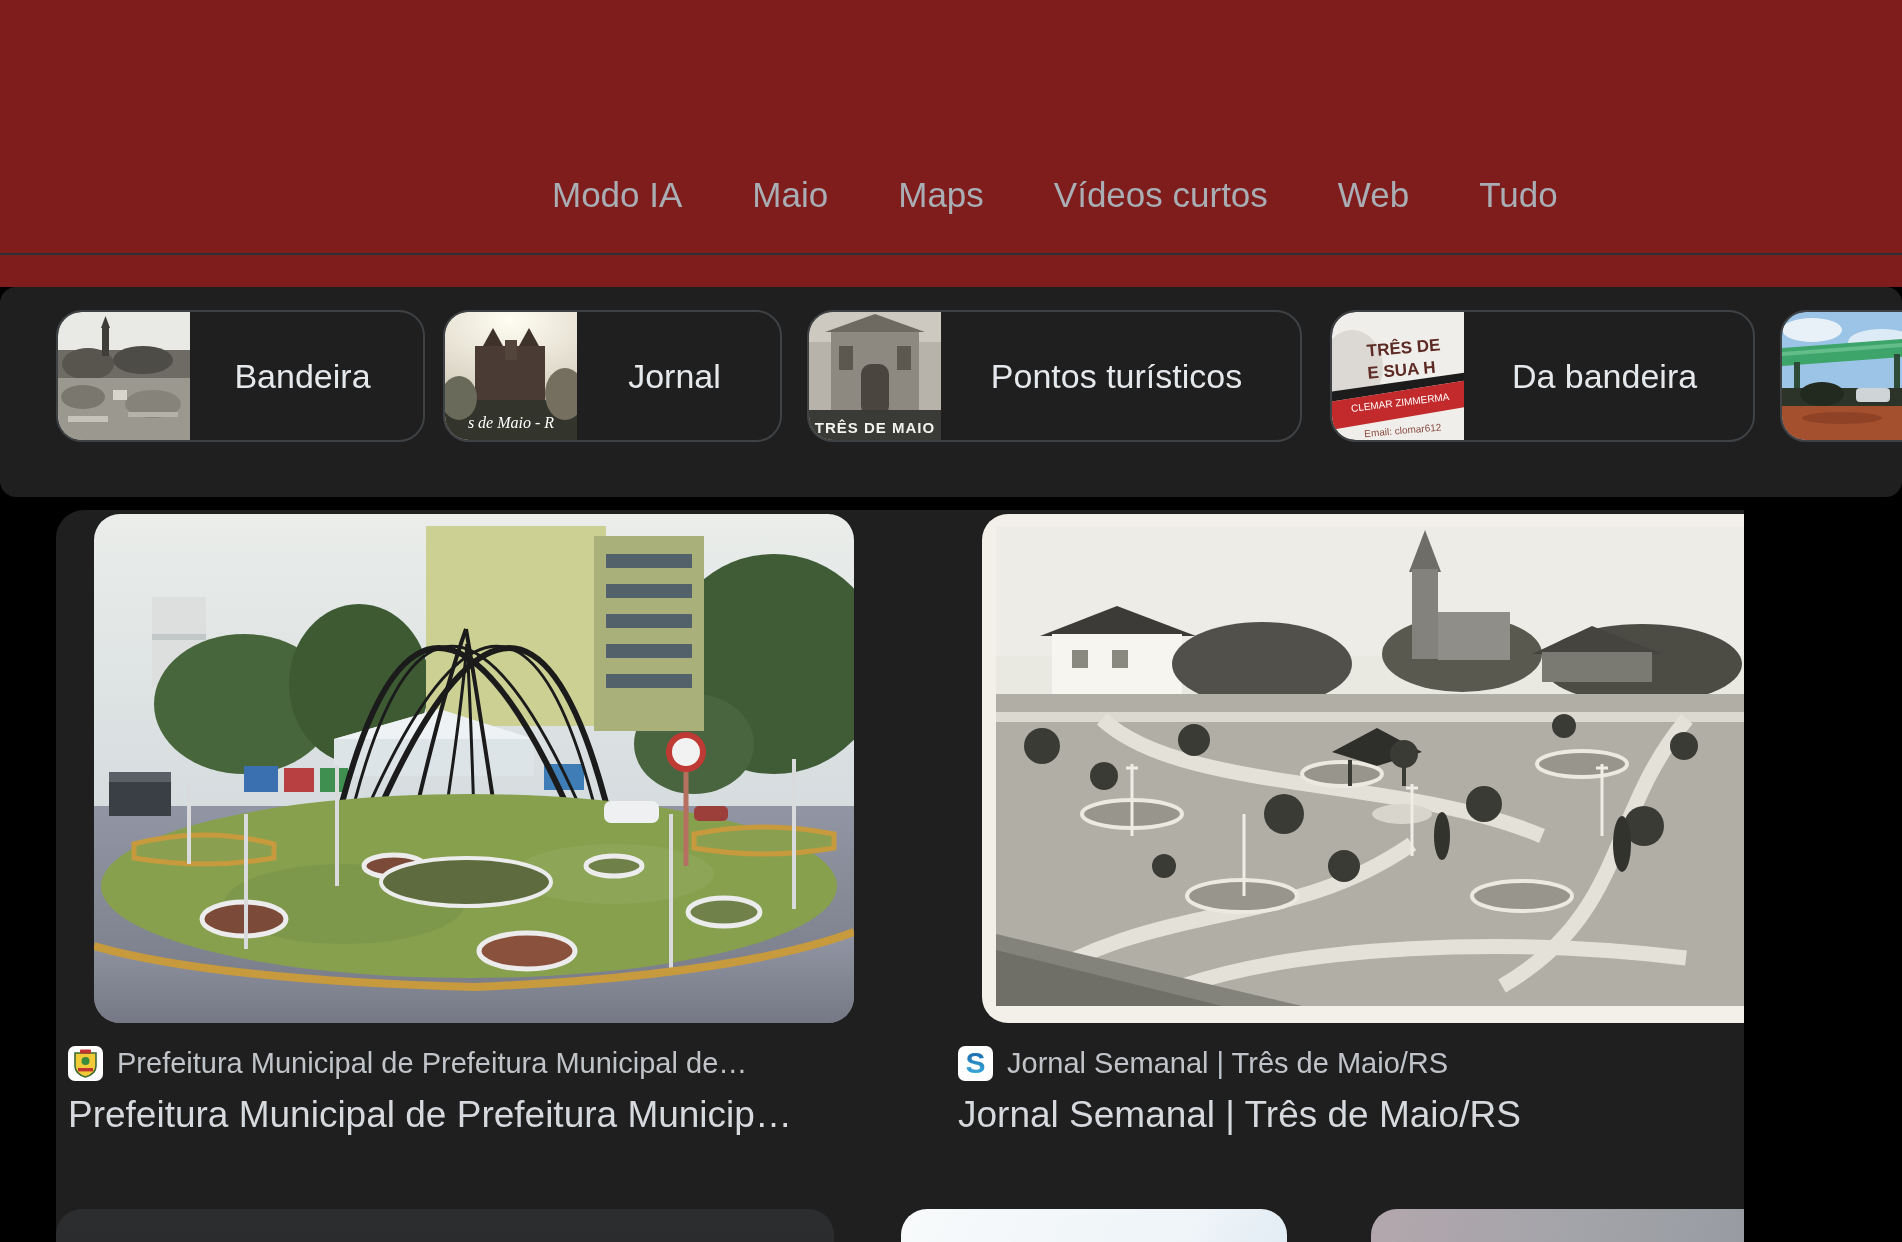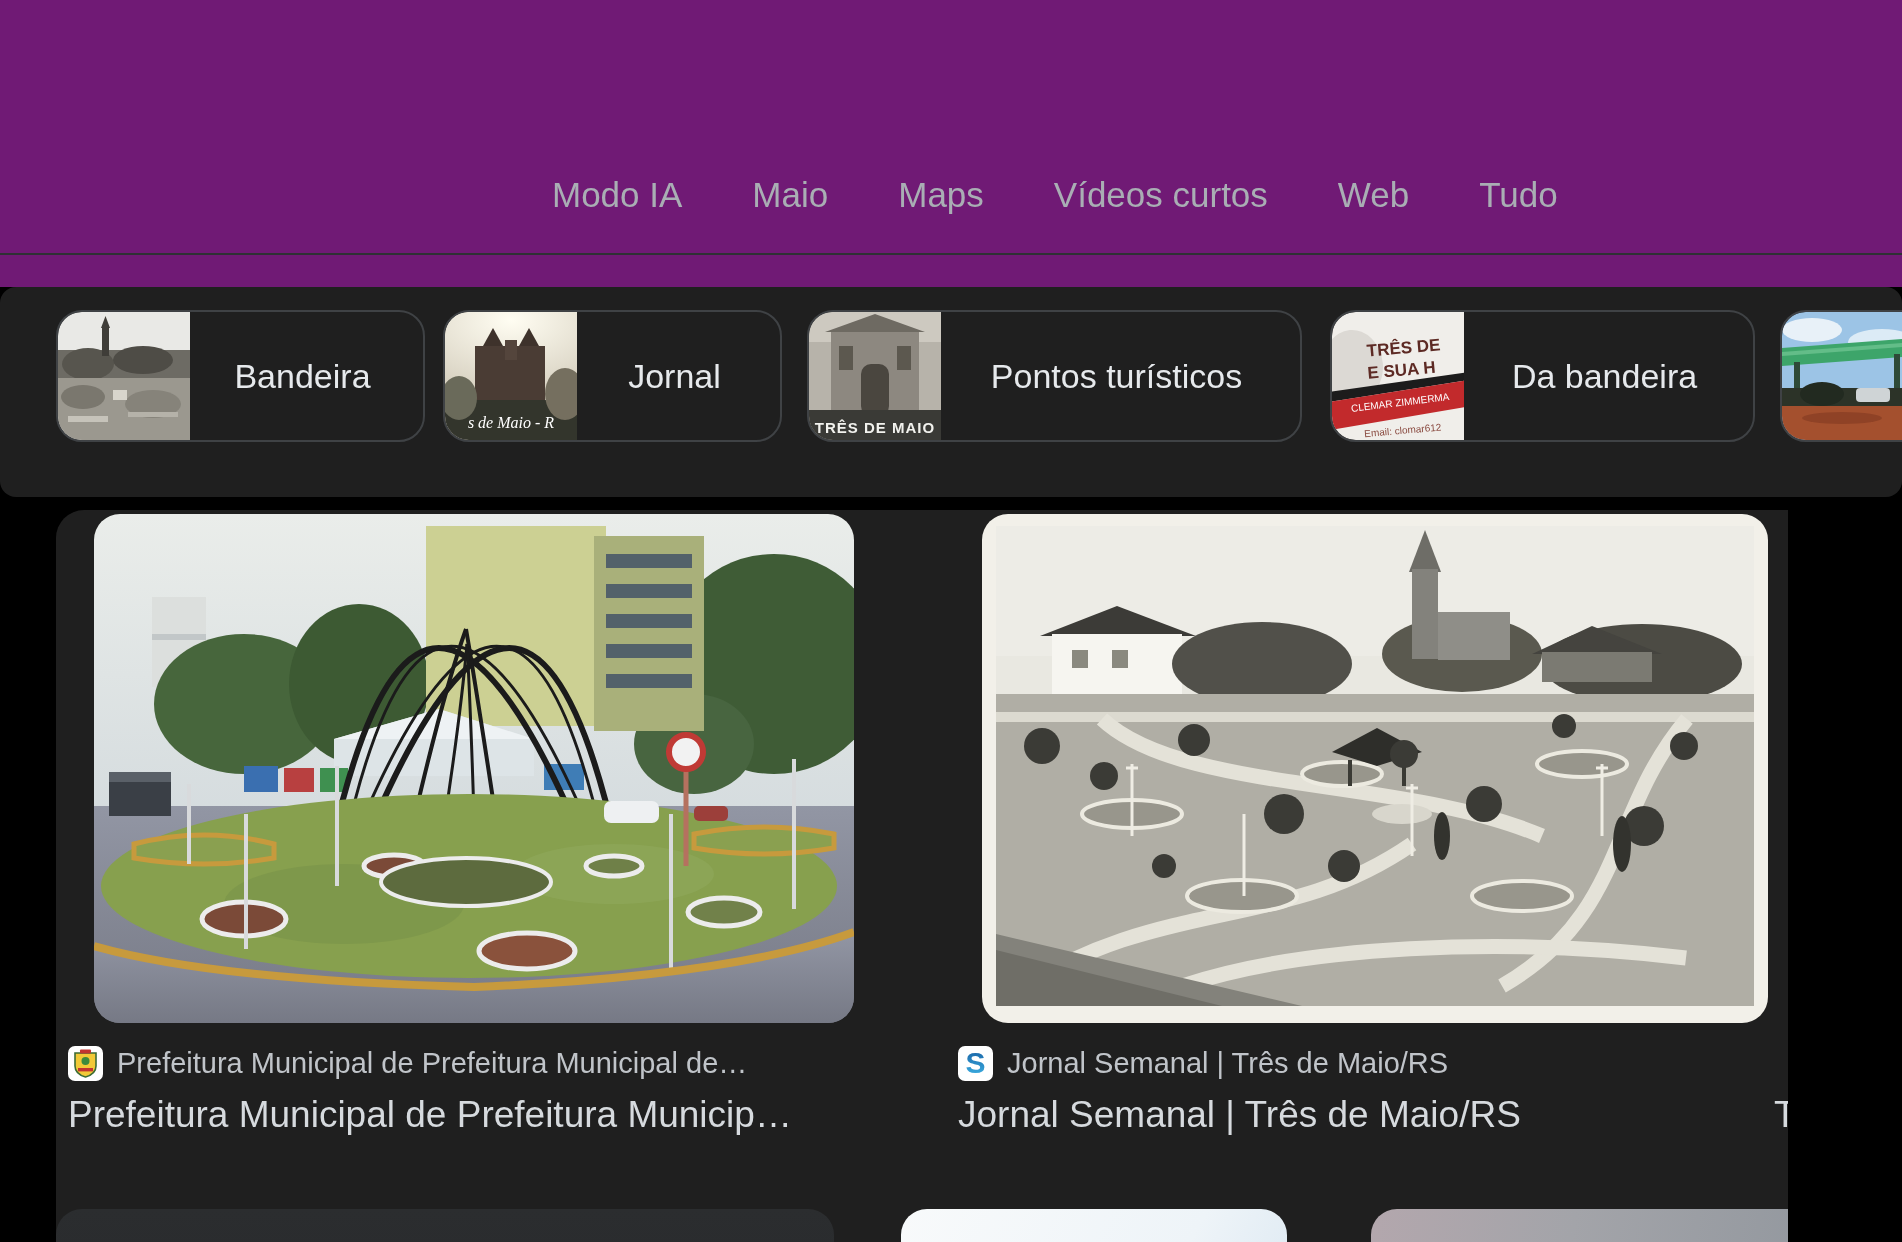--- a/index.html
+++ b/index.html
@@ -3,36 +3,36 @@
 <meta charset="utf-8">
 <style>
   html,body{margin:0;padding:0;}
   body{
     width:1902px;height:1242px;overflow:hidden;position:relative;
     background:#000;
     font-family:"Liberation Sans","DejaVu Sans",sans-serif;
     -webkit-font-smoothing:antialiased;
   }
   
-  .header{position:absolute;left:0;top:0;width:1902px;height:287px;background:#701a75;}
+  .header{position:absolute;left:0;top:0;width:1902px;height:287px;background:#7f1d1d;}
   .navbar{position:absolute;left:552px;top:170px;height:83px;display:flex;gap:70px;align-items:flex-start;}
   .tab{position:relative;height:83px;padding-top:5px;font-size:35px;color:#a9aeb4;cursor:pointer;white-space:nowrap;}
   .tab.active{color:#ffffff;}
   .tab-underline{position:absolute;left:0;bottom:0;width:100%;height:4px;border-radius:2px 2px 0 0;background:#f1f3f4;}
   .hairline{position:absolute;left:0;top:253px;width:1902px;height:2px;background:#2e3134;}
   
   .chips-zone{position:absolute;left:0;top:287px;width:1902px;height:210px;background:#1f1f1f;border-radius:16px;}
   .chip{position:absolute;top:23px;height:132px;border:2px solid #3f4245;border-radius:26px;
         background:#1f1f1f;display:flex;align-items:center;box-sizing:border-box;overflow:hidden;cursor:pointer;}
   .chip-thumb{width:132px;height:128px;flex:0 0 132px;overflow:hidden;border-radius:23px 0 0 23px;}
   .chip-thumb svg{display:block;}
   .chip-label{flex:1;text-align:center;font-size:34px;color:#e6e9ec;padding:0 22px 0 14px;white-space:nowrap;}
   
   .results{position:absolute;left:56px;top:510px;width:1688px;height:732px;background:#1f1f1f;
-           border-top-left-radius:28px;overflow:hidden;padding-left:44px;}
+           border-top-left-radius:28px;overflow:hidden;}
   .photo{position:absolute;top:4px;height:509px;border-radius:26px;overflow:hidden;cursor:pointer;}
   .photo svg{display:block;}
   .src-row{position:absolute;top:536px;display:flex;align-items:center;gap:14px;cursor:pointer;}
   .fav{width:35px;height:35px;border-radius:7px;flex:0 0 35px;display:flex;align-items:center;justify-content:center;overflow:hidden;}
   .fav-white{background:#fff;}
   .fav-fb{background:#1877f2;color:#fff;font-size:30px;font-weight:bold;font-family:"Liberation Serif","DejaVu Serif",serif;line-height:35px;}
   .src-text{font-size:29px;color:#c0c4c9;white-space:nowrap;}
   .title{position:absolute;top:584px;font-size:37px;color:#d6dade;white-space:nowrap;cursor:pointer;}
   .photo-r2{position:absolute;top:699px;height:300px;border-radius:26px;cursor:pointer;}
   

